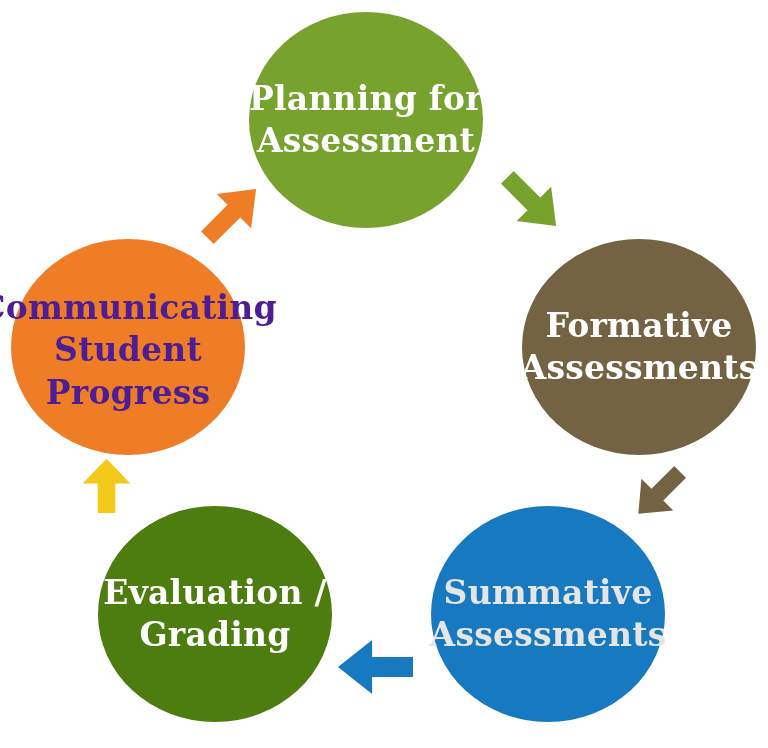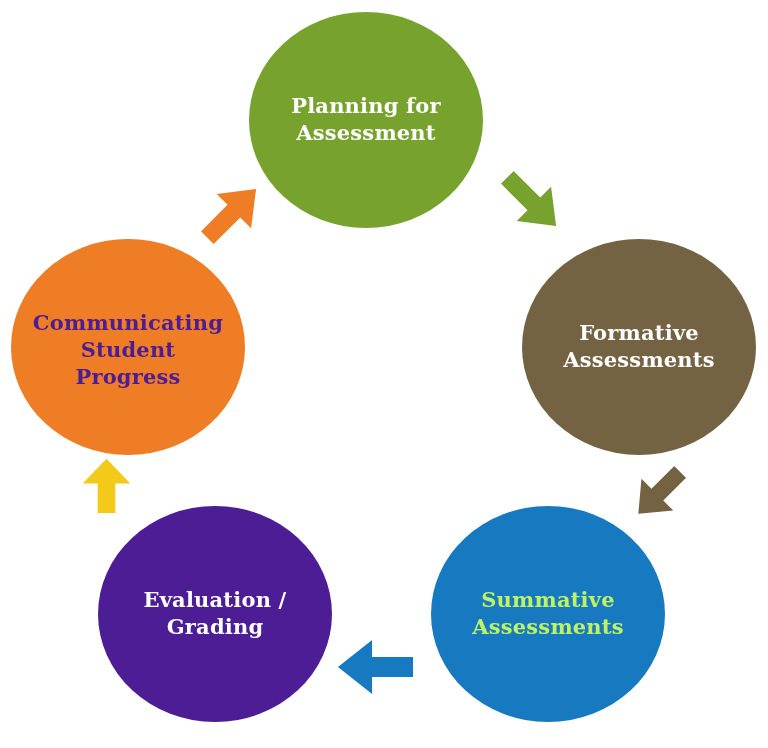--- a/index.html
+++ b/index.html
@@ -16,21 +16,21 @@
     position: absolute;
     width: 234px;
     height: 216px;
     border-radius: 50%;
     display: flex;
     align-items: center;
     justify-content: center;
   }
   .node-label {
     font-weight: bold;
-    font-size: 21px;
+    font-size: 33px;
     line-height: 1.28;
     text-align: center;
     white-space: pre-line;
     letter-spacing: 0.2px;
   }
   .n-planning      { left: 249px; top:  12px; }
   .n-formative     { left: 522px; top: 239px; }
   .n-summative     { left: 431px; top: 506px; }
   .n-evaluation    { left:  98px; top: 506px; }
   .n-communicating { left:  11px; top: 239px; }
@@ -53,25 +53,25 @@
     <div class="node-label" style="color: rgb(255, 255, 255);">Planning for
 Assessment</div>
   </div>
 
   <div class="node n-formative" style="background-color: rgb(116, 99, 67);">
     <div class="node-label" style="color: rgb(255, 255, 255); text-align: center;">Formative
 Assessments</div>
   </div>
 
   <div class="node n-summative" style="background-color: rgb(23, 121, 191);">
-    <div class="node-label" style="color: #bef264;">Summative
+    <div class="node-label" style="color: #e5e5e5;">Summative
 Assessments</div>
   </div>
 
-  <div class="node n-evaluation" style="background-color: #4c1d95;">
+  <div class="node n-evaluation" style="background-color: #4d7c0f;">
     <div class="node-label" style="color: rgb(255, 255, 255);">Evaluation /
 Grading</div>
   </div>
 
   <div class="node n-communicating" style="background-color: rgb(239, 125, 38);">
     <div class="node-label" style="color: #4c1d95; margin-top: 7px;">Communicating
 Student
 Progress</div>
   </div>
 

